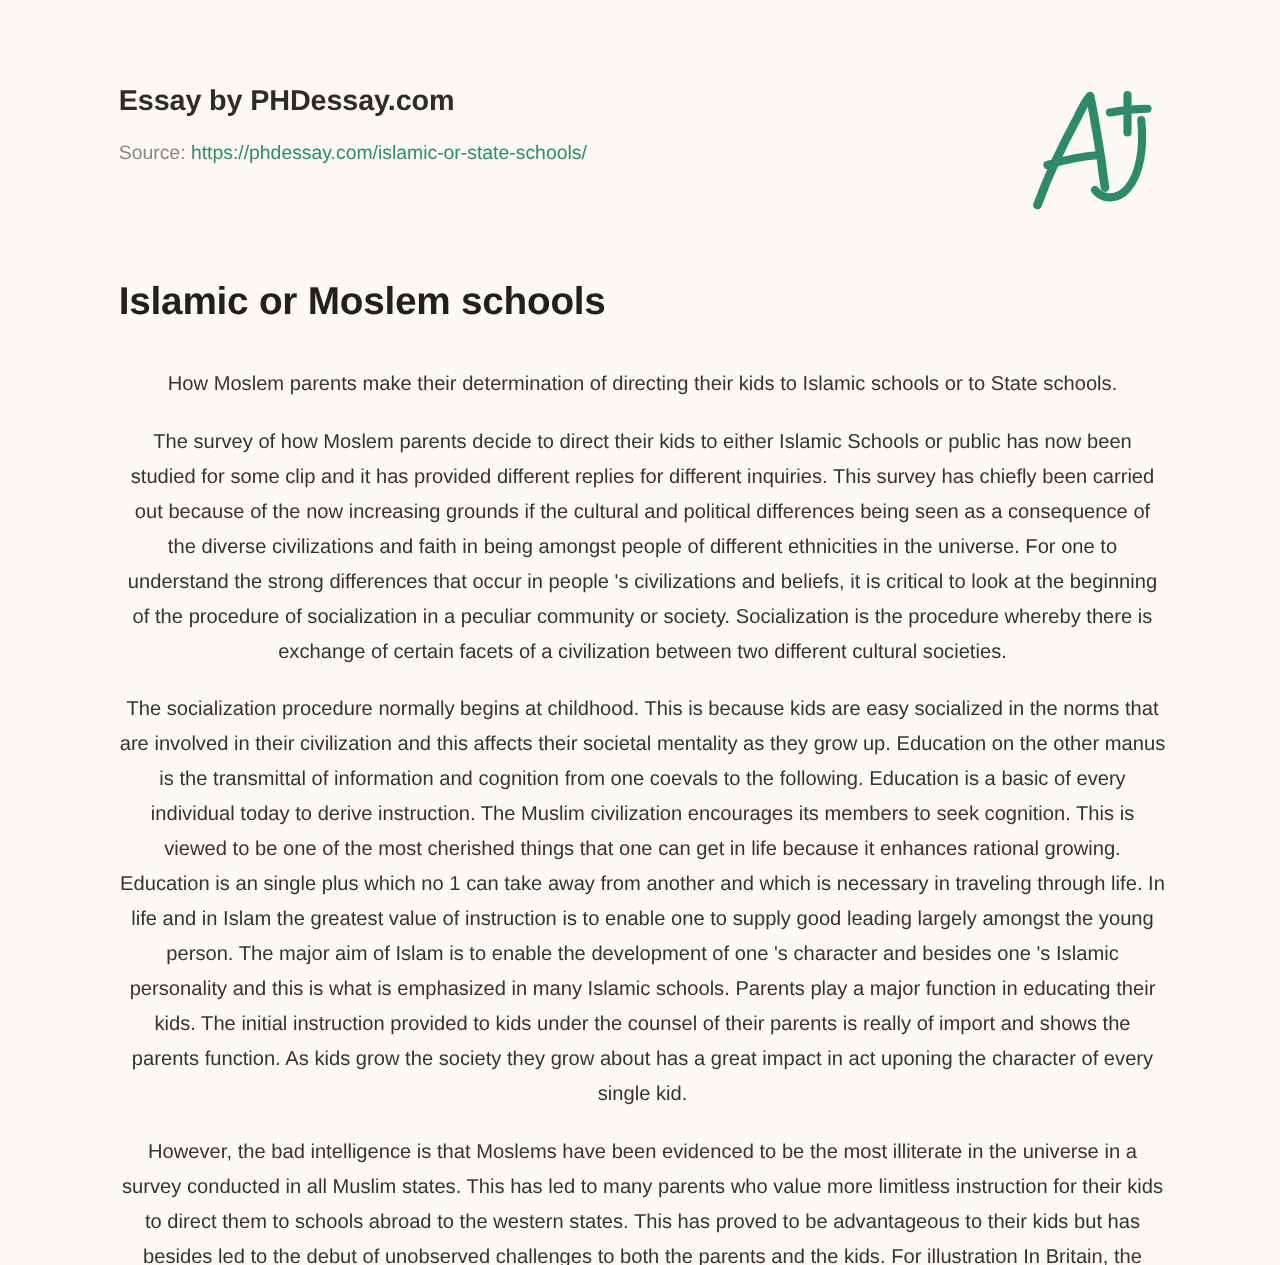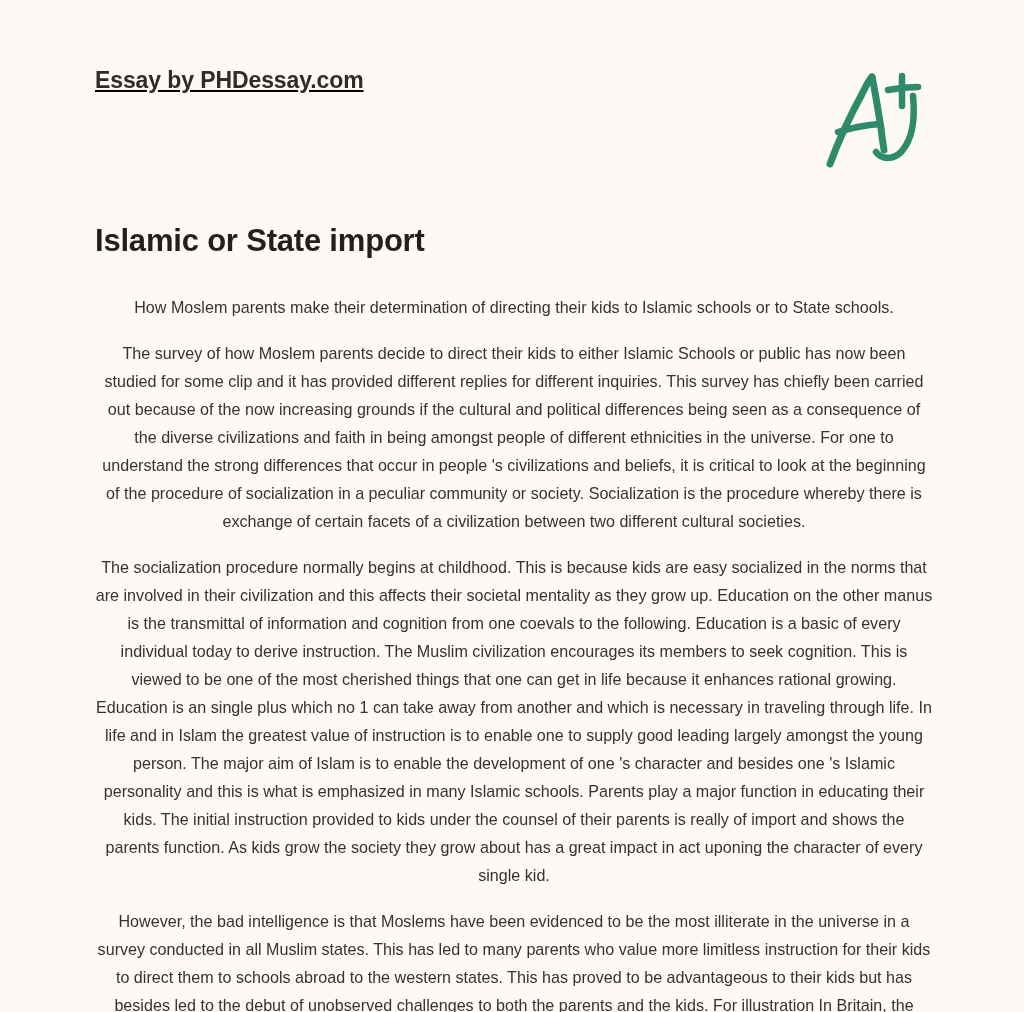--- a/index.html
+++ b/index.html
@@ -31,21 +31,20 @@
     top: 0;
     width: 1024px;
     height: 200px;
   }
 
   .brand-block {
     position: absolute;
     left: 95px;
     top: 67px;
     width: 640px;
-    text-decoration: underline;
   }
 
   .brand-title {
     font-size: 23px;
     font-weight: bold;
     color: #2f2b29;
     letter-spacing: -0.1px;
     line-height: 1.2;
     margin: 0;
   }
@@ -114,20 +113,24 @@
 </head>
 <body>
 
 <div class="page">
 
   <div class="header">
 
     <div class="brand-block">
       <div class="brand-title">Essay by PHDessay.com</div>
 
+      <div class="source-line">
+        <span class="source-label">Source:</span>
+        <a class="source-url" href="#" title="https://phdessay.com/islamic-or-state-schools/">https://phdessay.com/islamic-or-state-schools/</a>
+      </div>
     </div>
 
     <div class="logo">
       <svg viewBox="0 0 110 100" xmlns="http://www.w3.org/2000/svg" aria-hidden="true">
         <g fill="none" stroke="#2f8a6c" stroke-linecap="round" stroke-linejoin="round">
 
           <path d="M12 96 C 20 74, 32 48, 44 26 C 47 20, 50 13, 54 9" stroke-width="7"></path>
 
           <path d="M54 9 C 57 22, 60 42, 63 60 C 64 70, 65 76, 66 82" stroke-width="7"></path>
 
@@ -138,21 +141,21 @@
           <path d="M70 22 C 80 20, 91 19, 100 19" stroke-width="6.5"></path>
 
           <path d="M95 28 C 97 48, 95 70, 84 83 C 76 92, 64 92, 58 84" stroke-width="6.5"></path>
         </g>
       </svg>
     </div>
 
   </div>
 
   <div class="article">
-    <h1 class="article-title">Islamic or State import</h1>
+    <h1 class="article-title">Islamic or Moslem schools</h1>
 
     <div class="article-body">
       <p>How Moslem parents make their determination of directing their kids to Islamic schools or to State schools.</p>
       <p>The survey of how Moslem parents decide to direct their kids to either Islamic Schools or public has now been studied for some clip and it has provided different replies for different inquiries. This survey has chiefly been carried out because of the now increasing grounds if the cultural and political differences being seen as a consequence of the diverse civilizations and faith in being amongst people of different ethnicities in the universe. For one to understand the strong differences that occur in people 's civilizations and beliefs, it is critical to look at the beginning of the procedure of socialization in a peculiar community or society. Socialization is the procedure whereby there is exchange of certain facets of a civilization between two different cultural societies.</p>
       <p>The socialization procedure normally begins at childhood. This is because kids are easy socialized in the norms that are involved in their civilization and this affects their societal mentality as they grow up. Education on the other manus is the transmittal of information and cognition from one coevals to the following. Education is a basic of every individual today to derive instruction. The Muslim civilization encourages its members to seek cognition. This is viewed to be one of the most cherished things that one can get in life because it enhances rational growing. Education is an single plus which no 1 can take away from another and which is necessary in traveling through life. In life and in Islam the greatest value of instruction is to enable one to supply good leading largely amongst the young person. The major aim of Islam is to enable the development of one 's character and besides one 's Islamic personality and this is what is emphasized in many Islamic schools. Parents play a major function in educating their kids. The initial instruction provided to kids under the counsel of their parents is really of import and shows the parents function. As kids grow the society they grow about has a great impact in act uponing the character of every single kid.</p>
       <p>However, the bad intelligence is that Moslems have been evidenced to be the most illiterate in the universe in a survey conducted in all Muslim states. This has led to many parents who value more limitless instruction for their kids to direct them to schools abroad to the western states. This has proved to be advantageous to their kids but has besides led to the debut of unobserved challenges to both the parents and the kids. For illustration In Britain, the Muslims send their kids to authorities schools and so they teach them at place or in the mosques.</p>
 
     </div>
   </div>
 

